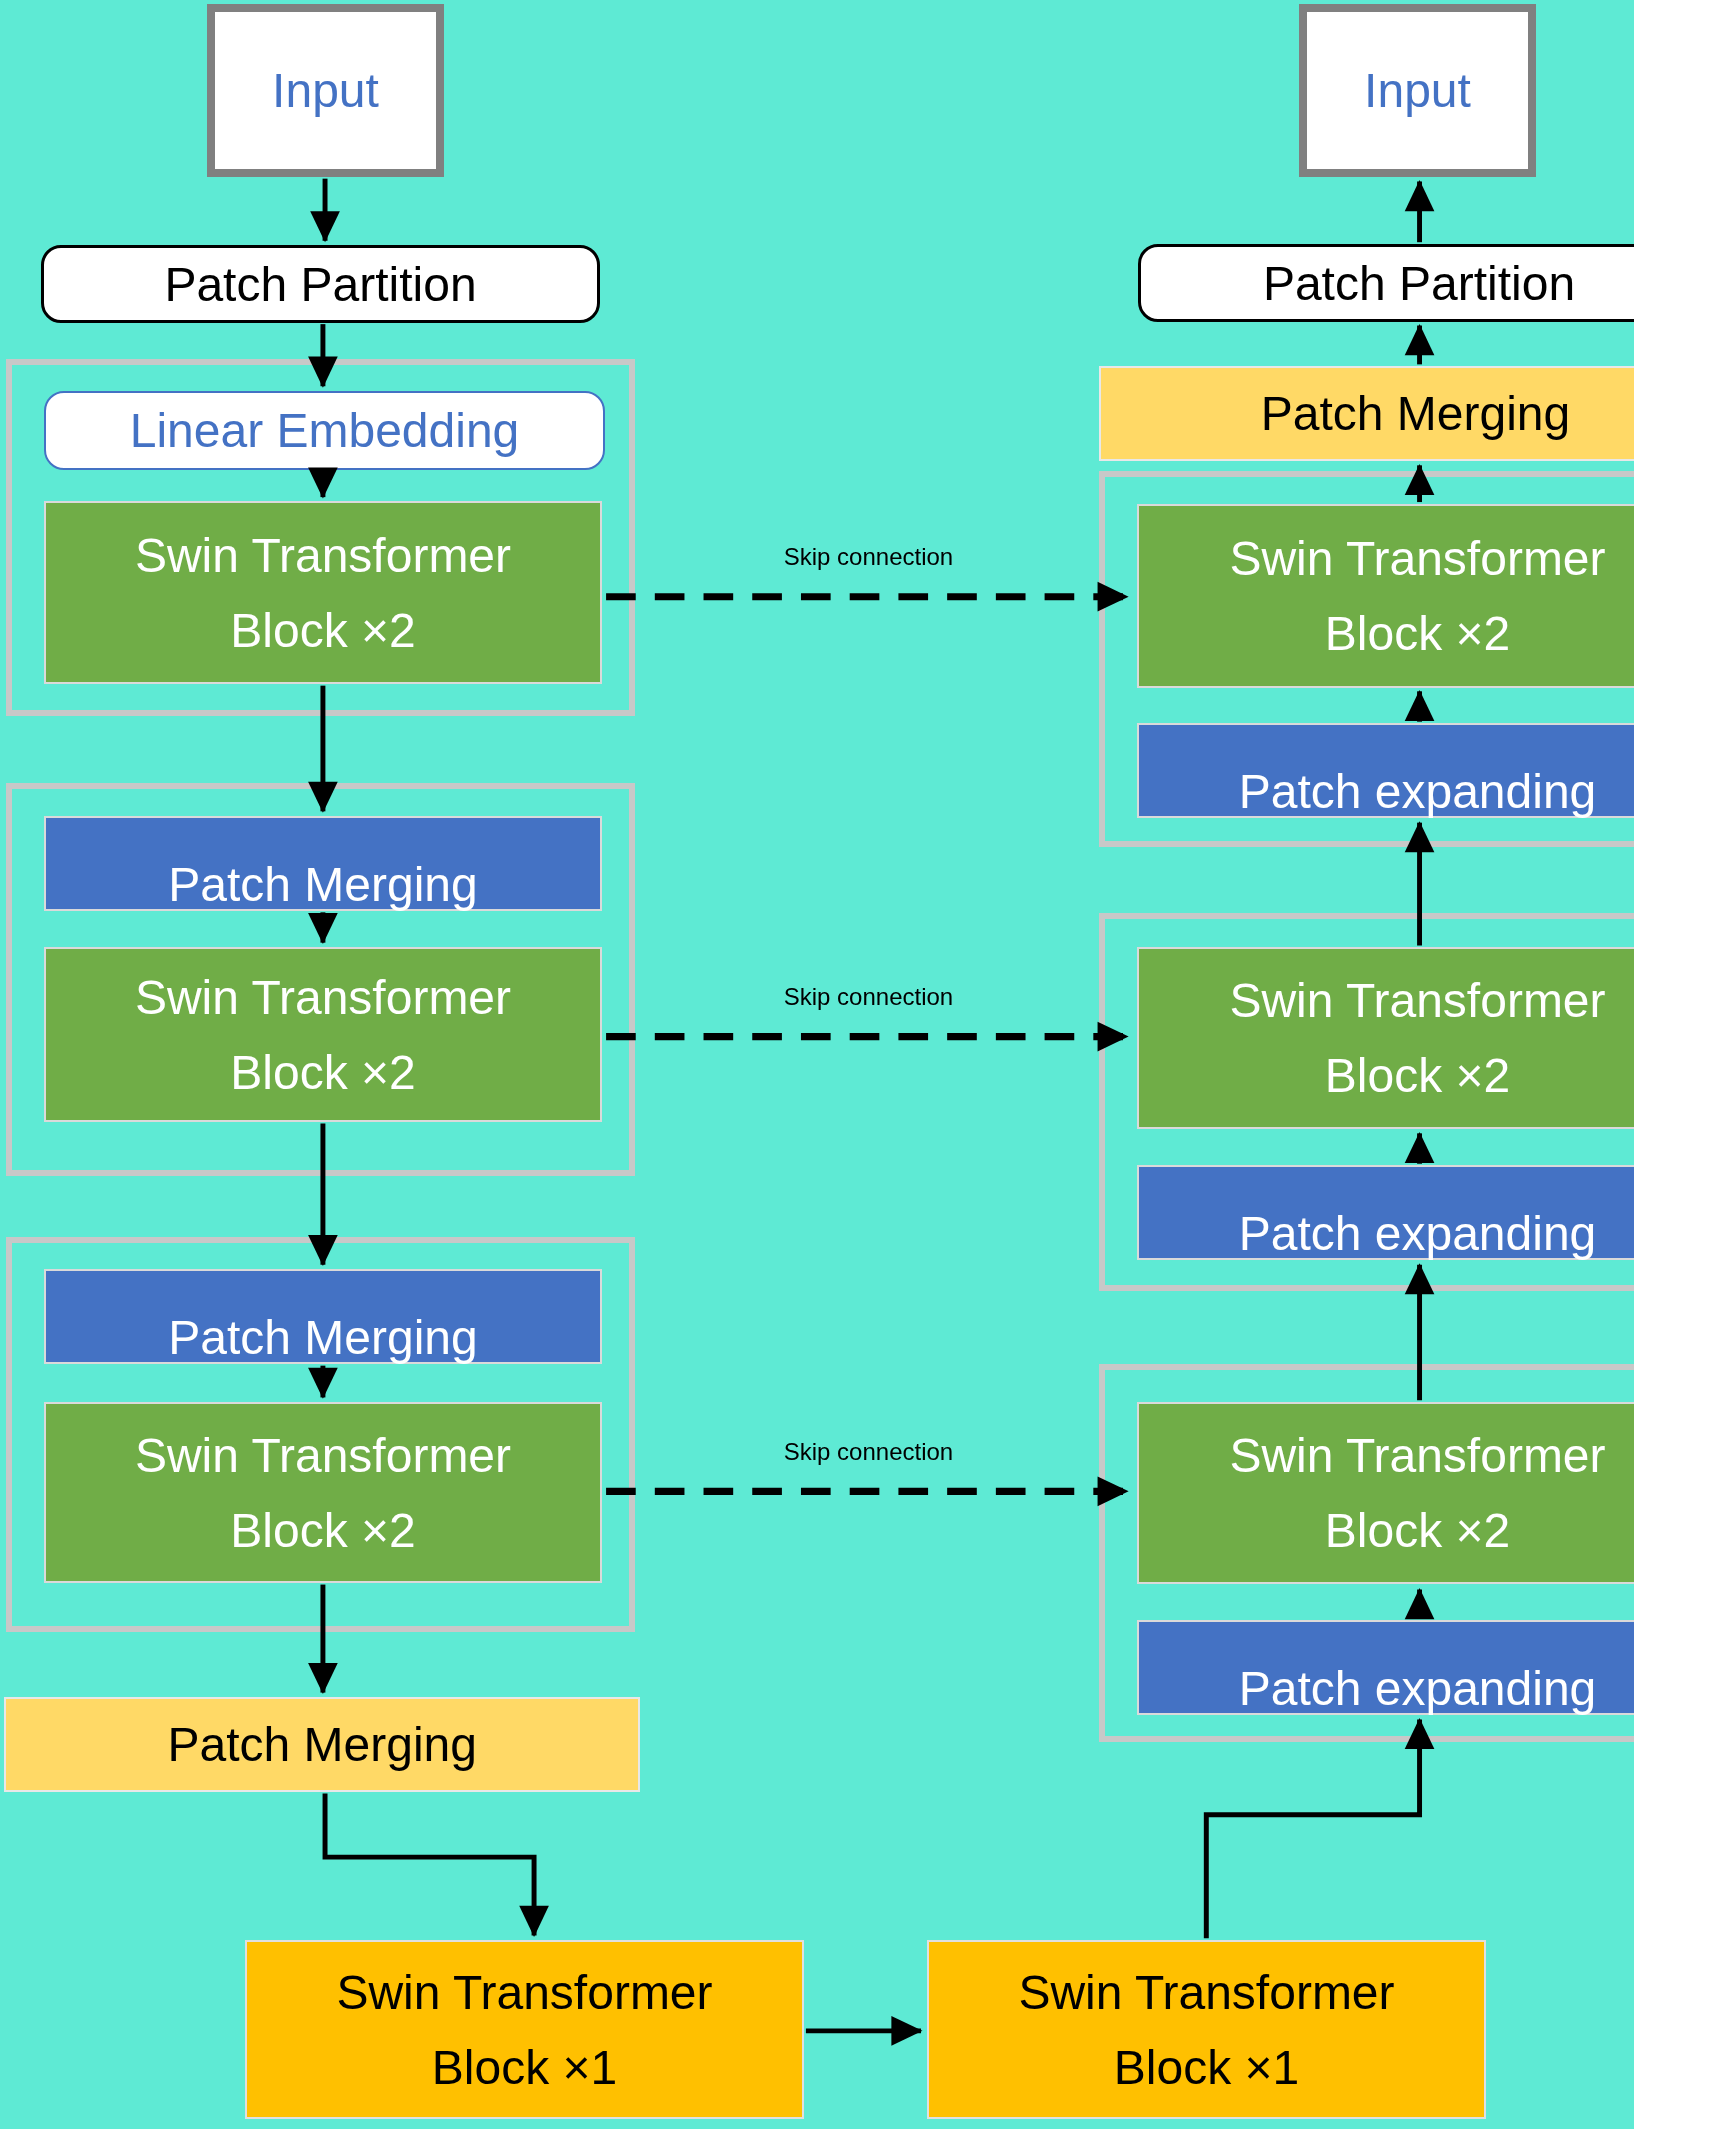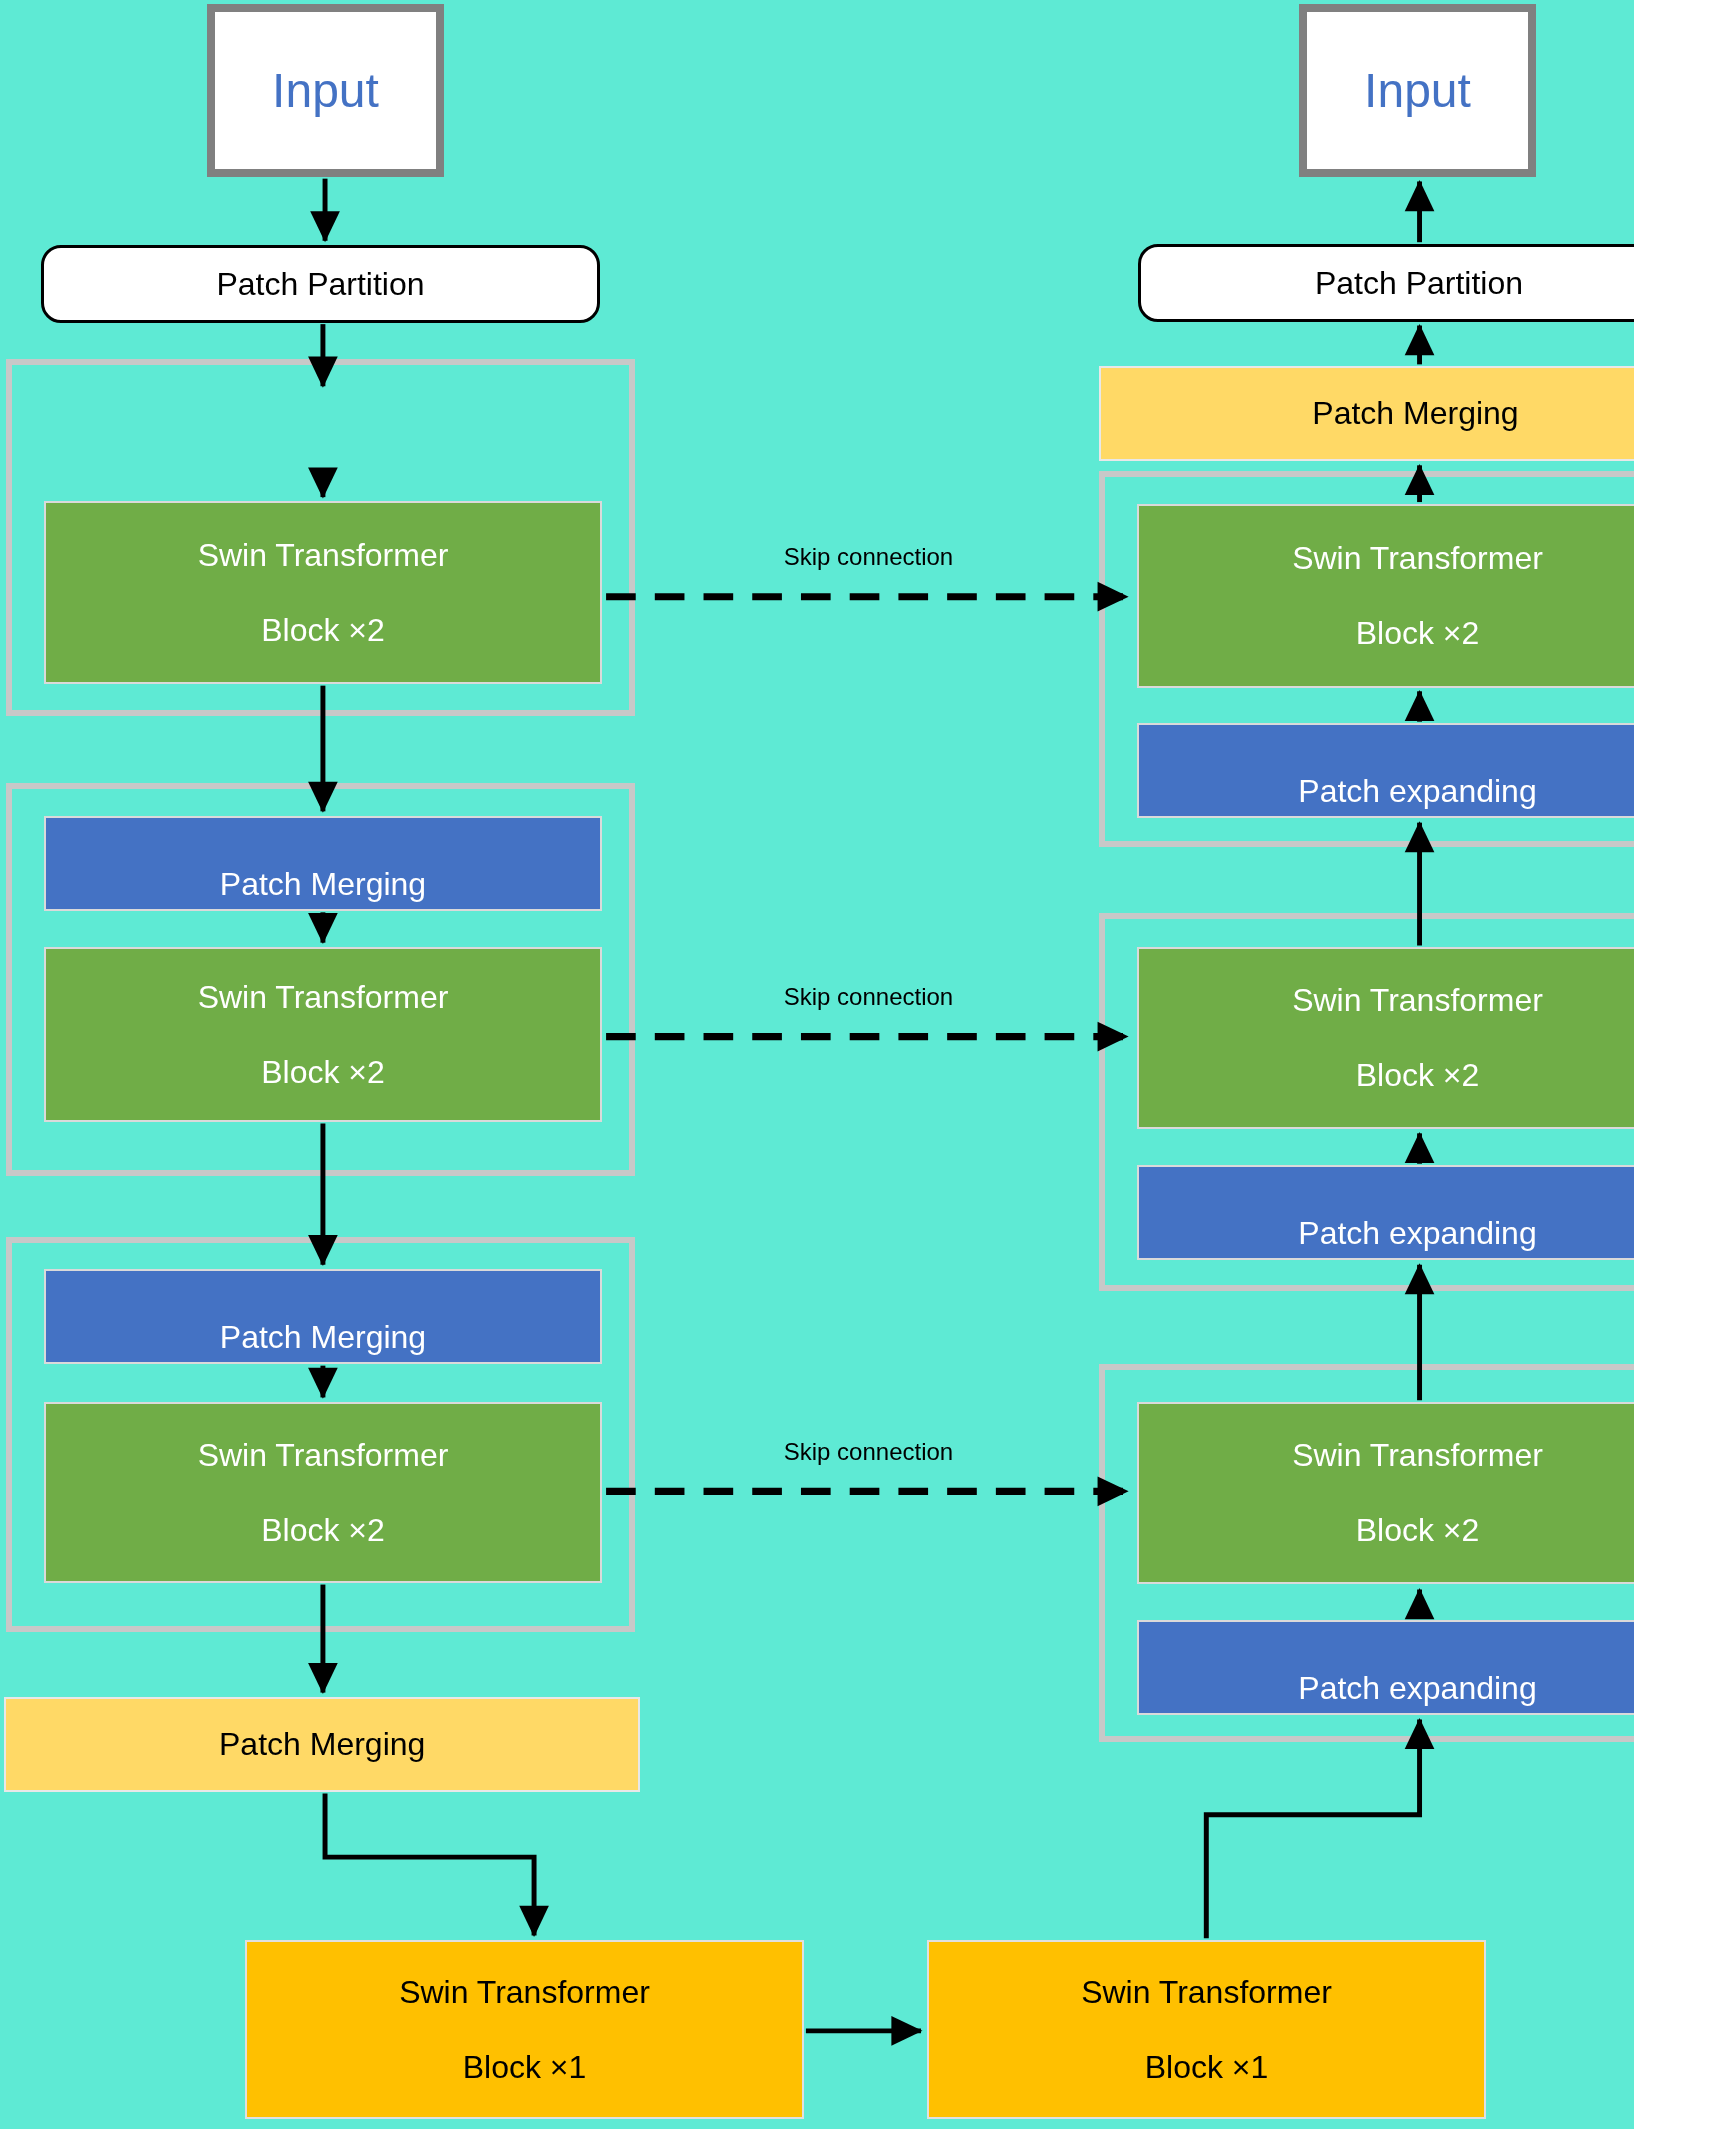--- a/index.html
+++ b/index.html
@@ -15,21 +15,21 @@
     position:absolute;border:6.4px solid #C8C8C8;box-sizing:border-box;background:transparent;
   }
   .green{background:#70AD47;border:2.8px solid #DADADA;color:#ffffff;}
   .blue{background:#4472C4;border:2.8px solid #DADADA;color:#ffffff;justify-content:flex-end;}
   .yellow{background:#FFD966;border:2.8px solid #E8E8E8;color:#000000;}
   .orange{background:#FFC000;border:2.8px solid #E0E0E0;color:#000000;}
   .rounded-black{background:#ffffff;border:3.5px solid #000000;border-radius:20px;color:#000000;}
   .rounded-blue{background:#ffffff;border:2.8px solid #4472C4;border-radius:20px;color:#4472C4;}
   .input-box{background:#ffffff;border:8.5px solid #808080;color:#4472C4;}
   .fs-xl{font-size:48px;}
-  .fs-l{font-size:32px;}
+  .fs-l{font-size:48px;}
   .two-line span{display:block;line-height:75px;}
   .one-line span{display:block;line-height:49px;}
   .skip-label{
     position:absolute;width:297px;text-align:center;font-size:24px;color:#000000;
   }
   svg.connectors{position:absolute;left:0;top:0;width:1734px;height:2129px;pointer-events:none;}
 </style>
 </head>
 <body>
 
@@ -38,20 +38,23 @@
   <div class="box input-box fs-xl" style="left:207px;top:4.2px;width:237px;height:173px;">
     <span>Input</span>
   </div>
 
   <div class="box rounded-black fs-l" style="left:41px;top:245px;width:559px;height:78px;">
     <span>Patch Partition</span>
   </div>
 
   <div class="stage" style="left:5.6px;top:359px;width:629px;height:357px;"></div>
 
+  <div class="box rounded-blue fs-l" style="left:44px;top:391px;width:561px;height:79px;">
+    <span>Linear Embedding</span>
+  </div>
 
   <div class="box green fs-l two-line" style="left:44px;top:501px;width:558px;height:183px;">
     <span>Swin Transformer</span>
     <span>Block ×2</span>
   </div>
 
   <div class="stage" style="left:5.6px;top:783px;width:629px;height:393px;"></div>
 
   <div class="box blue fs-l one-line" style="left:44px;top:816px;width:558px;height:95px;">
     <span>Patch Merging</span>

